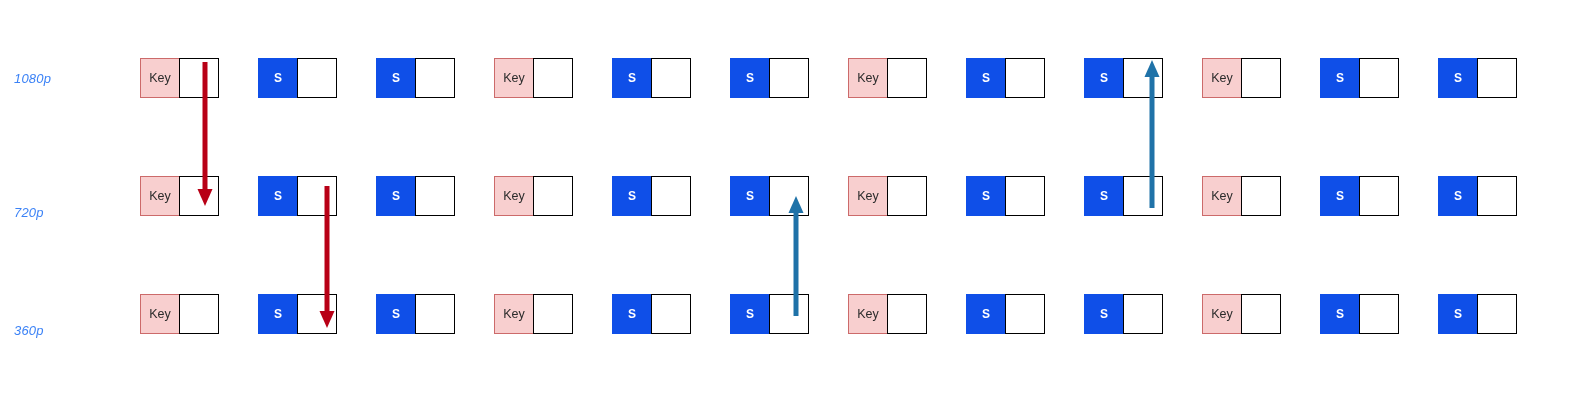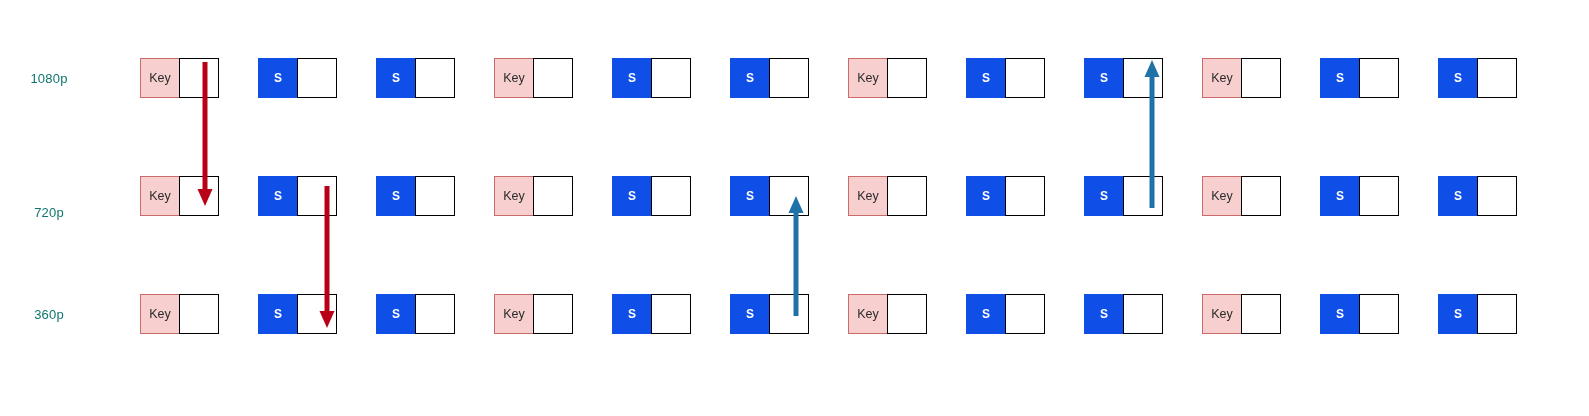--- a/index.html
+++ b/index.html
@@ -18,27 +18,28 @@
   #stage {
     position: relative;
     width: 1589px;
     height: 416px;
   }
 
   
   .row-label {
     position: absolute;
     font-size: 13px;
-    color: #0f766e;
-    text-align: center;
+    color: #3b82f6;
+    text-align: left;
     width: 70px;
     left: 14px;
     transform: translateY(-50%);
     white-space: nowrap;
     letter-spacing: .2px;
+    font-style: italic;
   }
 
   
   .frame-box {
     position: absolute;
     display: flex;
     height: 40px;
     transform: translateY(-50%);
     padding-left: 32px;
   }
@@ -71,21 +72,21 @@
     font-size: 12px;
   }
 </style>
 </head>
 <body>
 
 <div id="stage">
   <div id="labels-layer">
       <div class="row-label" style="top: 78px;">1080p</div>
       <div class="row-label" style="top: 212px;">720p</div>
-      <div class="row-label" style="top: 314px;">360p</div>
+      <div class="row-label" style="top: 330px;">360p</div>
     </div>
   <div id="boxes-layer">
       <div class="frame-box" style="left: 108px; top: 78px;">
         <div class="cell head-key">Key</div>
         <div class="cell payload"></div>
       </div>
       <div class="frame-box" style="left: 226px; top: 78px;">
         <div class="cell head-s">S</div>
         <div class="cell payload"></div>
       </div>

